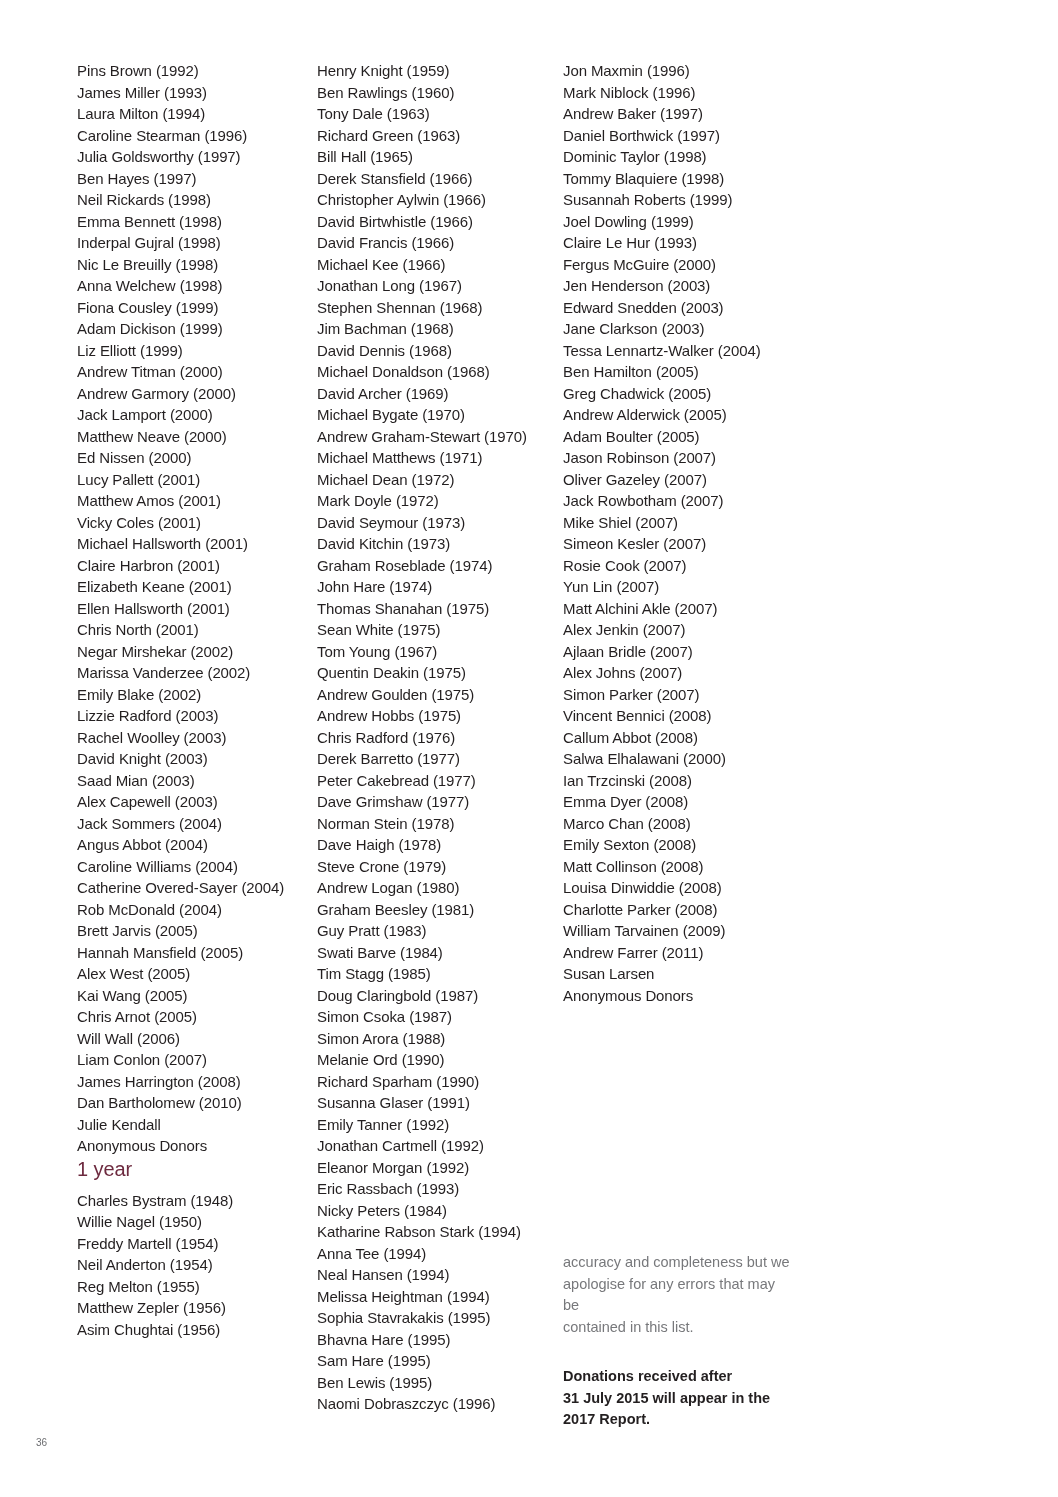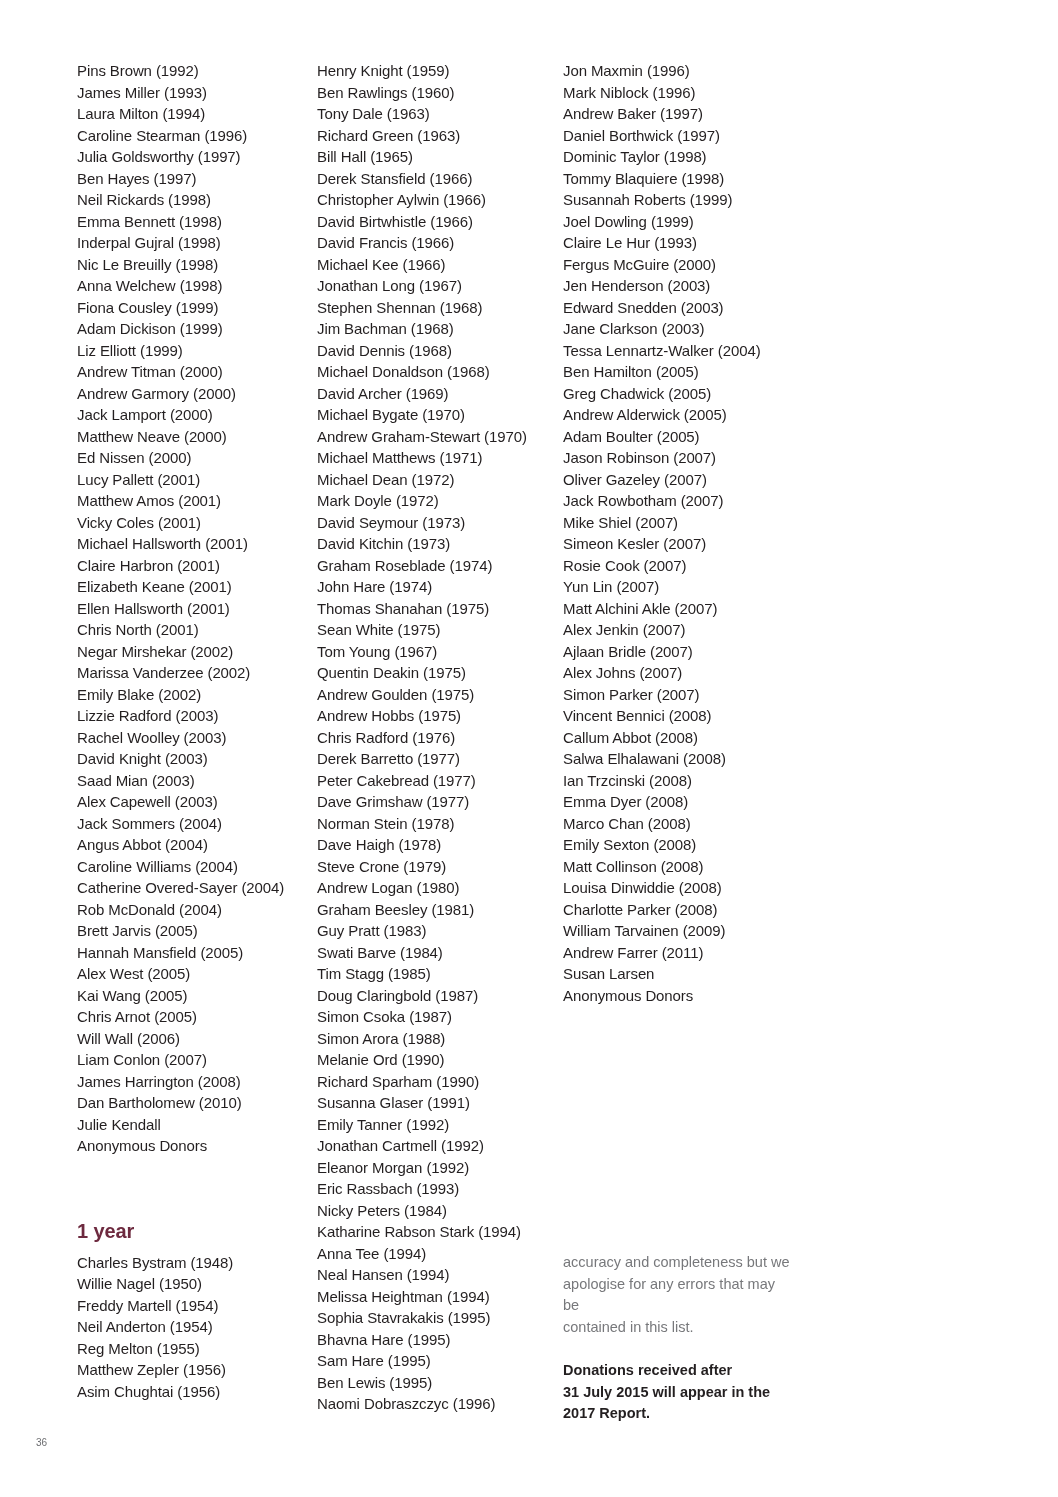--- a/index.html
+++ b/index.html
@@ -23,42 +23,41 @@
     line-height: 21.5px;
     letter-spacing: -0.1px;
   }
   .col-1 { left: 77px;  width: 240px; }
   .col-2 { left: 317px; width: 248px; }
   .col-3 { left: 563px; width: 262px; }
   .line {
     white-space: nowrap;
   }
   .section-heading {
-    margin-top: 62px;
     font-size: 20px;
     line-height: 24px;
-    font-weight: bold;
+    font-weight: normal;
     color: #6d2a3f;
   }
   .one-year-list {
     margin-top: 9px;
   }
   .footer-block {
     position: absolute;
     left: 563px;
     top: 1252px;
     width: 230px;
     font-size: 14.5px;
     line-height: 21.5px;
   }
   .disclaimer {
     color: #77787b;
   }
   .note {
-    margin-top: 22px;
+    margin-top: 28px;
     font-weight: bold;
     color: #231f20;
   }
   .page-number {
     position: absolute;
     left: 36px;
     top: 1437px;
     font-size: 10px;
     color: #6d6e71;
   }
@@ -229,21 +228,21 @@
         <div class="line">Simeon Kesler (2007)</div>
         <div class="line">Rosie Cook (2007)</div>
         <div class="line">Yun Lin (2007)</div>
         <div class="line">Matt Alchini Akle (2007)</div>
         <div class="line">Alex Jenkin (2007)</div>
         <div class="line">Ajlaan Bridle (2007)</div>
         <div class="line">Alex Johns (2007)</div>
         <div class="line">Simon Parker (2007)</div>
         <div class="line">Vincent Bennici (2008)</div>
         <div class="line">Callum Abbot (2008)</div>
-        <div class="line">Salwa Elhalawani (2008)</div>
+        <div class="line">Salwa Elhalawani (2000)</div>
         <div class="line">Ian Trzcinski (2008)</div>
         <div class="line">Emma Dyer (2008)</div>
         <div class="line">Marco Chan (2008)</div>
         <div class="line">Emily Sexton (2008)</div>
         <div class="line">Matt Collinson (2008)</div>
         <div class="line">Louisa Dinwiddie (2008)</div>
         <div class="line">Charlotte Parker (2008)</div>
         <div class="line">William Tarvainen (2009)</div>
         <div class="line">Andrew Farrer (2011)</div>
         <div class="line">Susan Larsen</div>

